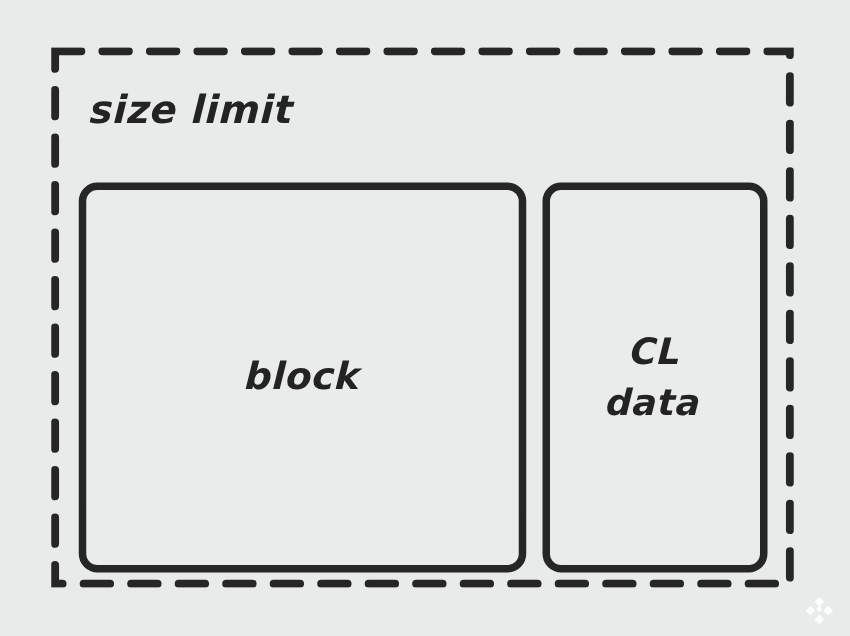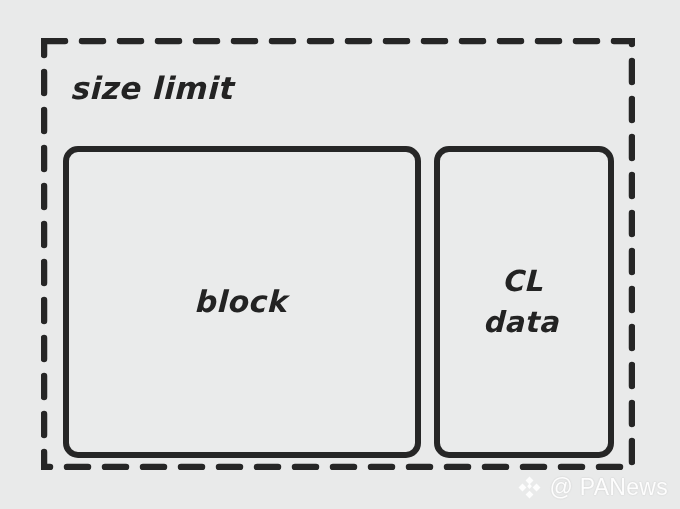--- a/index.html
+++ b/index.html
@@ -147,16 +147,15 @@
   <div class="watermark">
     <svg class="watermark-logo" viewBox="0 0 32 32">
       <g fill="#ffffff">
         <polygon points="16,2 21,7 16,12 11,7"></polygon>
         <polygon points="7,11 12,16 7,21 2,16"></polygon>
         <polygon points="25,11 30,16 25,21 20,16"></polygon>
         <polygon points="16,20 21,25 16,30 11,25"></polygon>
         <polygon points="16,11 19,14.5 16,18 13,14.5"></polygon>
       </g>
     </svg>
-    <span class="watermark-text">@ PANews</span>
   </div>
 
 </div>
 
 </body></html>

